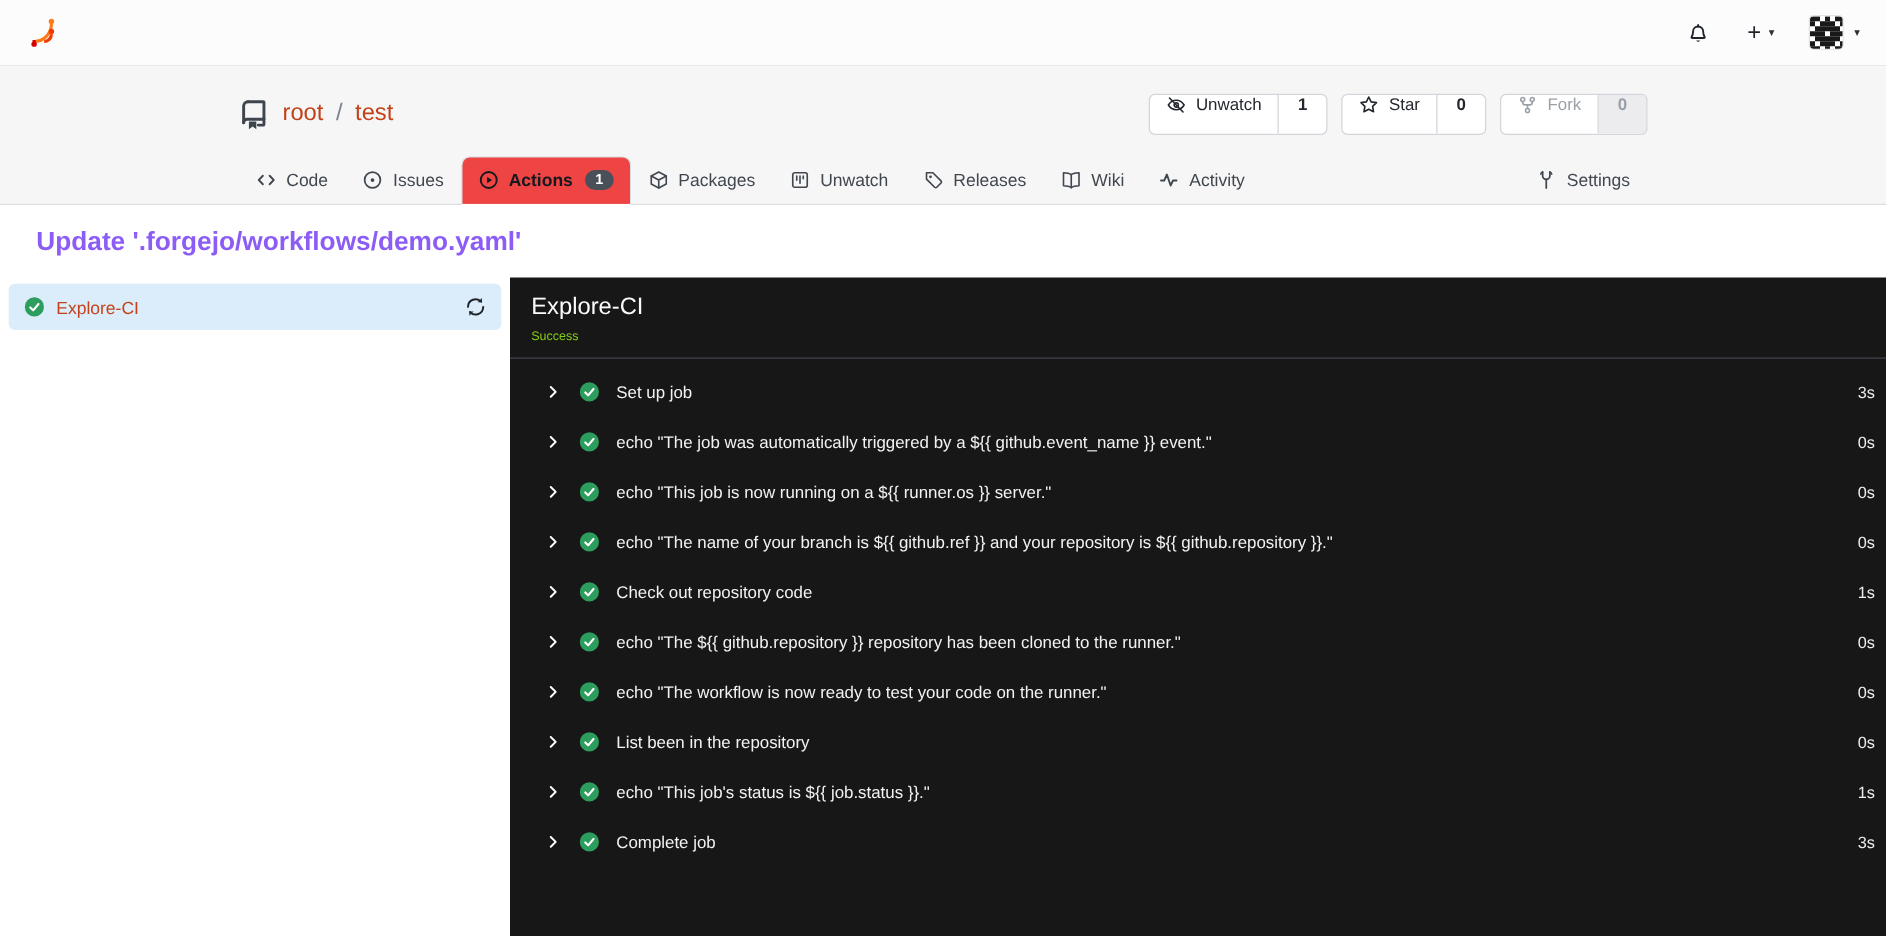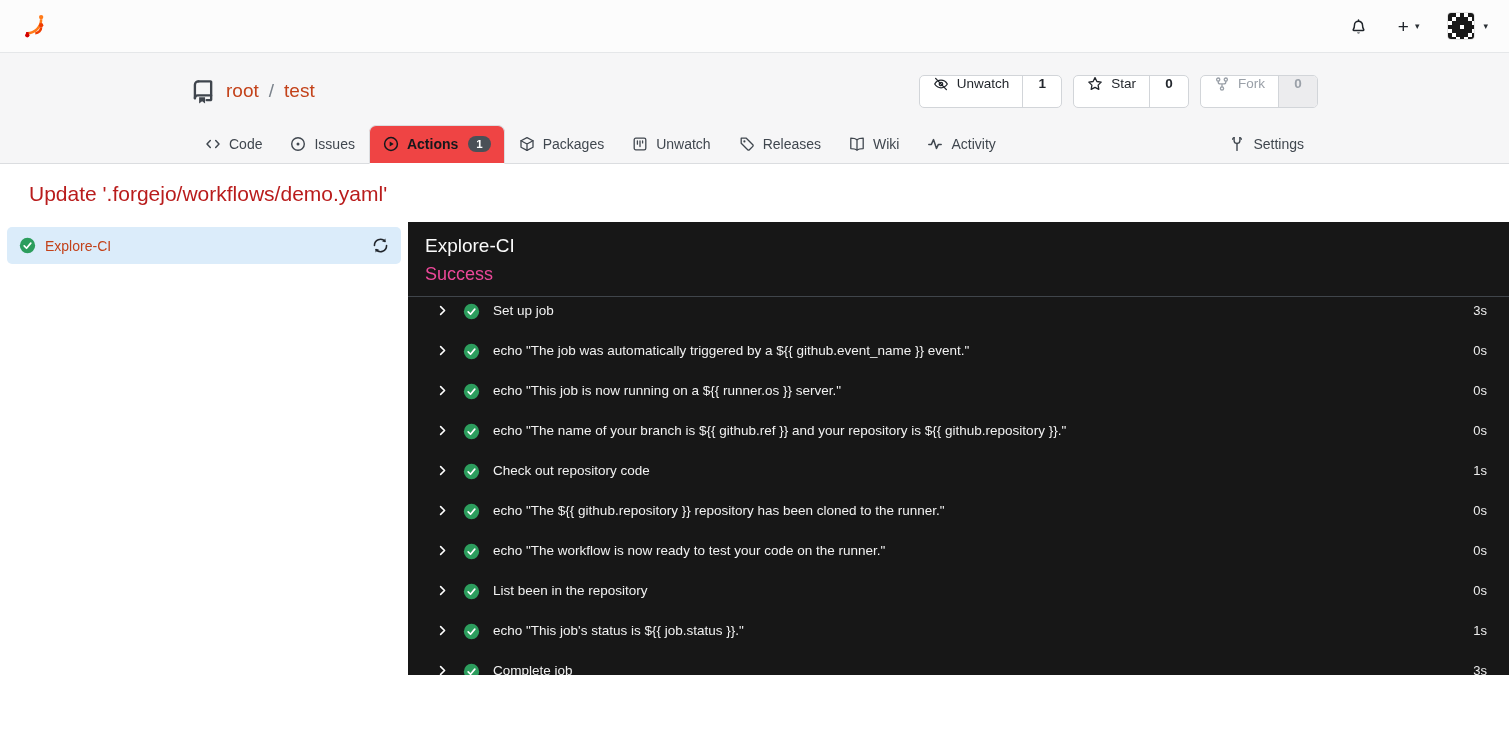--- a/index.html
+++ b/index.html
@@ -35,34 +35,34 @@
   .rbtn.disabled{color:#9aa0a8}
   .rbtn.disabled .count{background:#ececee}
   .bicon{display:flex}
   .tabs{display:flex;margin-top:17px;margin-bottom:-1px;align-items:flex-start;position:relative}
   .tab{display:flex;align-items:center;gap:8px;padding:10px 13px 11px;font-size:14px;color:#40474f;cursor:pointer;border:1px solid transparent;border-radius:7px 7px 0 0}
   .tab.active{background:#ef4444;border-color:#dbdde0;border-bottom-color:#fff;font-weight:700;color:#15181c}
   .tab.right{margin-left:auto}
   .tcount{background:#4a5057;color:#fff;font-size:11.5px;font-weight:600;padding:2px 8px;border-radius:10px;margin-left:2px}
 
   
-  .run-title{font-size:21px;font-weight:400;line-height:24px;padding:18px 16px 16px 29px;color:#b91c1c}
-  .content{display:flex;height:453px}
+  .run-title{font-size:21px;font-weight:700;line-height:24px;padding:18px 16px 16px 29px;color:#8b5cf6}
+  .content{display:flex;height:527px}
   .jobs{width:408px;flex:none;padding:5px 7px}
   .job{display:flex;align-items:center;gap:9px;padding:10px 12px;border-radius:5px;font-size:14px;color:#c3421a;cursor:pointer}
   .job.active{background:#dbecfa}
   .jicon{display:flex}
   .jsync{margin-left:auto;color:#21262c;cursor:pointer;display:flex}
 
   .panel{flex:1;background:#171717;overflow:hidden}
   .panel-head{padding:13px 17px 11px;border-bottom:1px solid #40454b}
   .panel-title{font-size:19px;color:#fafafa}
-  .panel-status{font-size:18px;color:#ec4899;margin-top:7px}
+  .panel-status{font-size:10px;color:#84cc16;margin-top:7px}
   .steps{padding:6px 0}
-  .step{display:flex;align-items:flex-start;height:40px;padding:0 22px 0 27px;gap:13px;cursor:pointer}
+  .step{display:flex;align-items:center;height:40px;padding:0 9px 0 27px;gap:13px;cursor:pointer}
   .schev{color:#fff;display:flex}
   .scheck{display:flex}
   .sname{font-size:13.5px;color:#f2f2f2}
   .sdur{margin-left:auto;font-size:13px;color:#ededed}
 </style>
 </head>
 <body>
 
 <div class="app">
 

